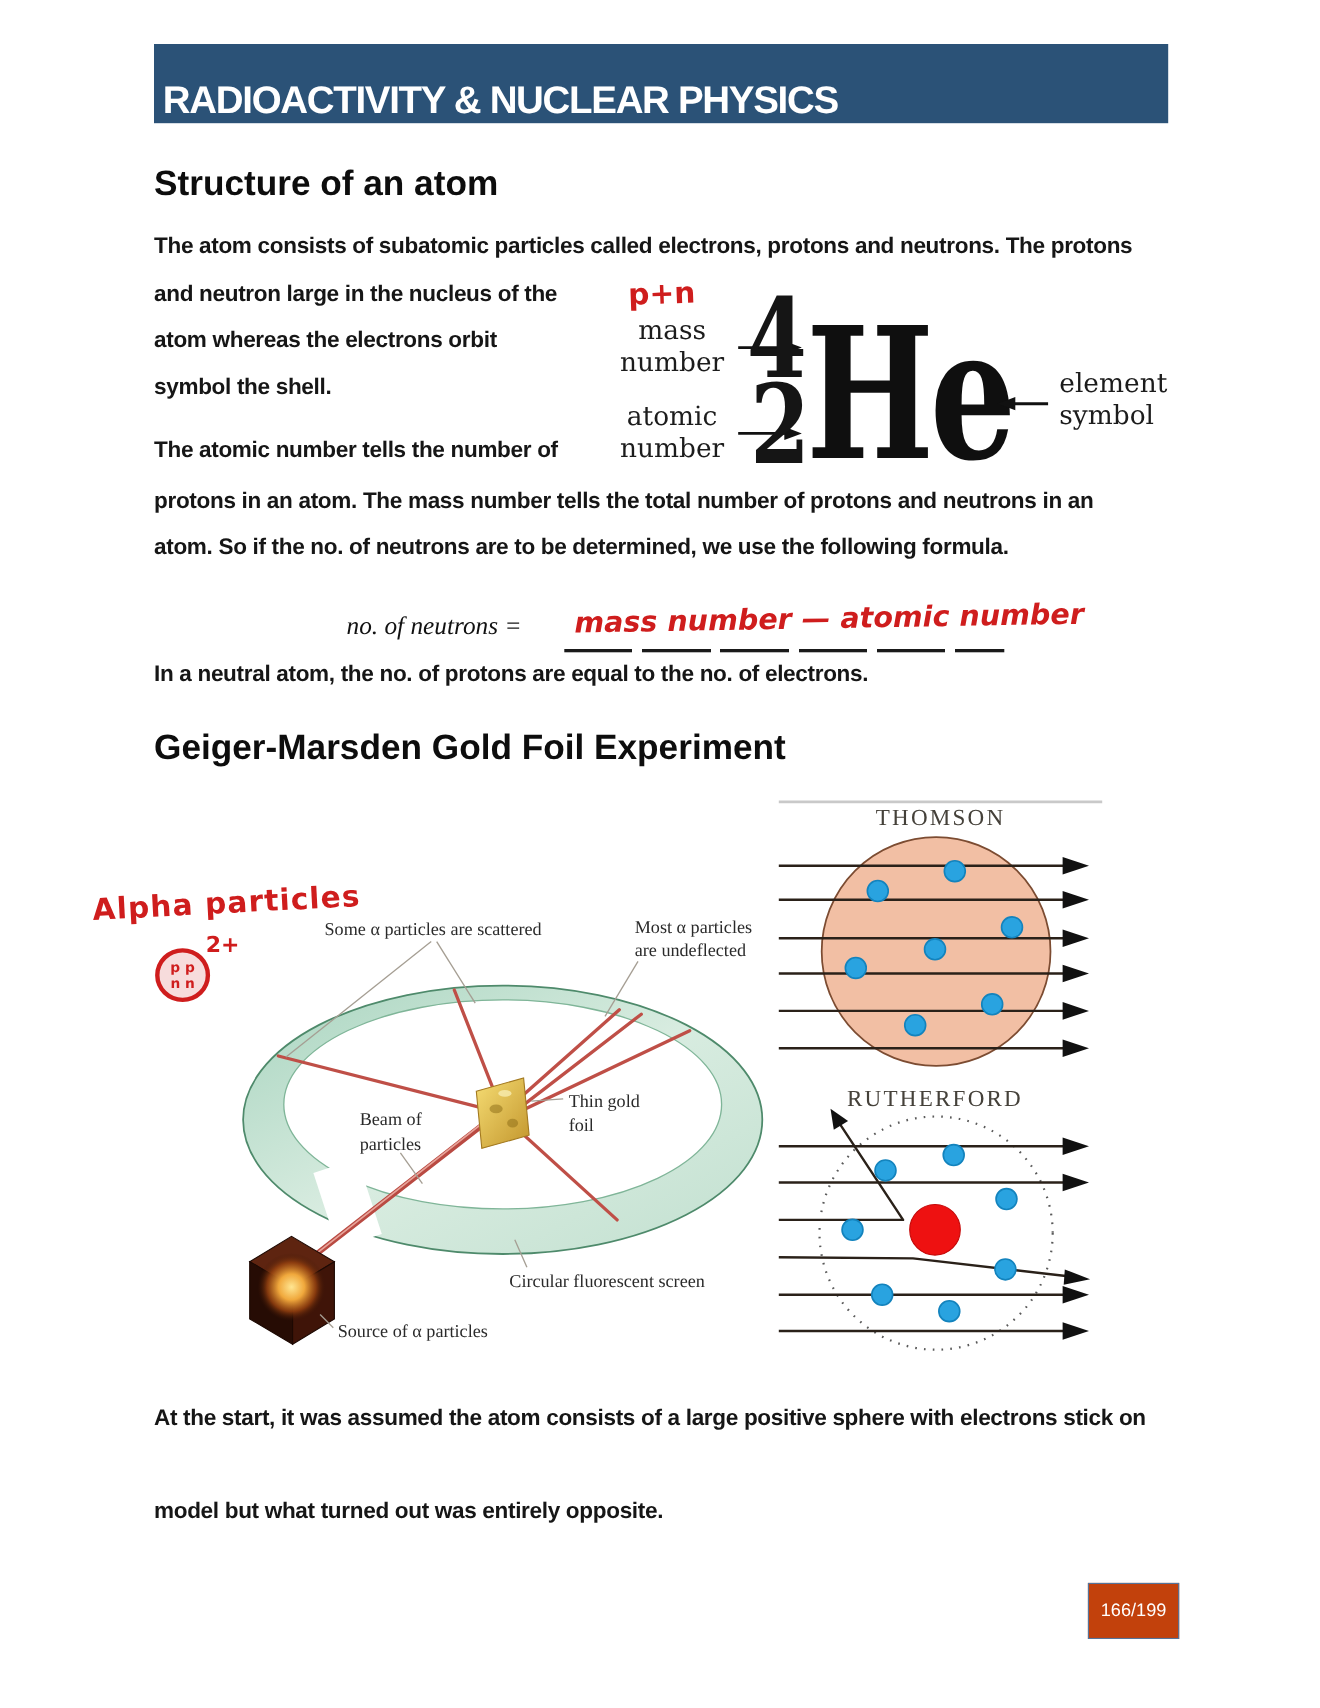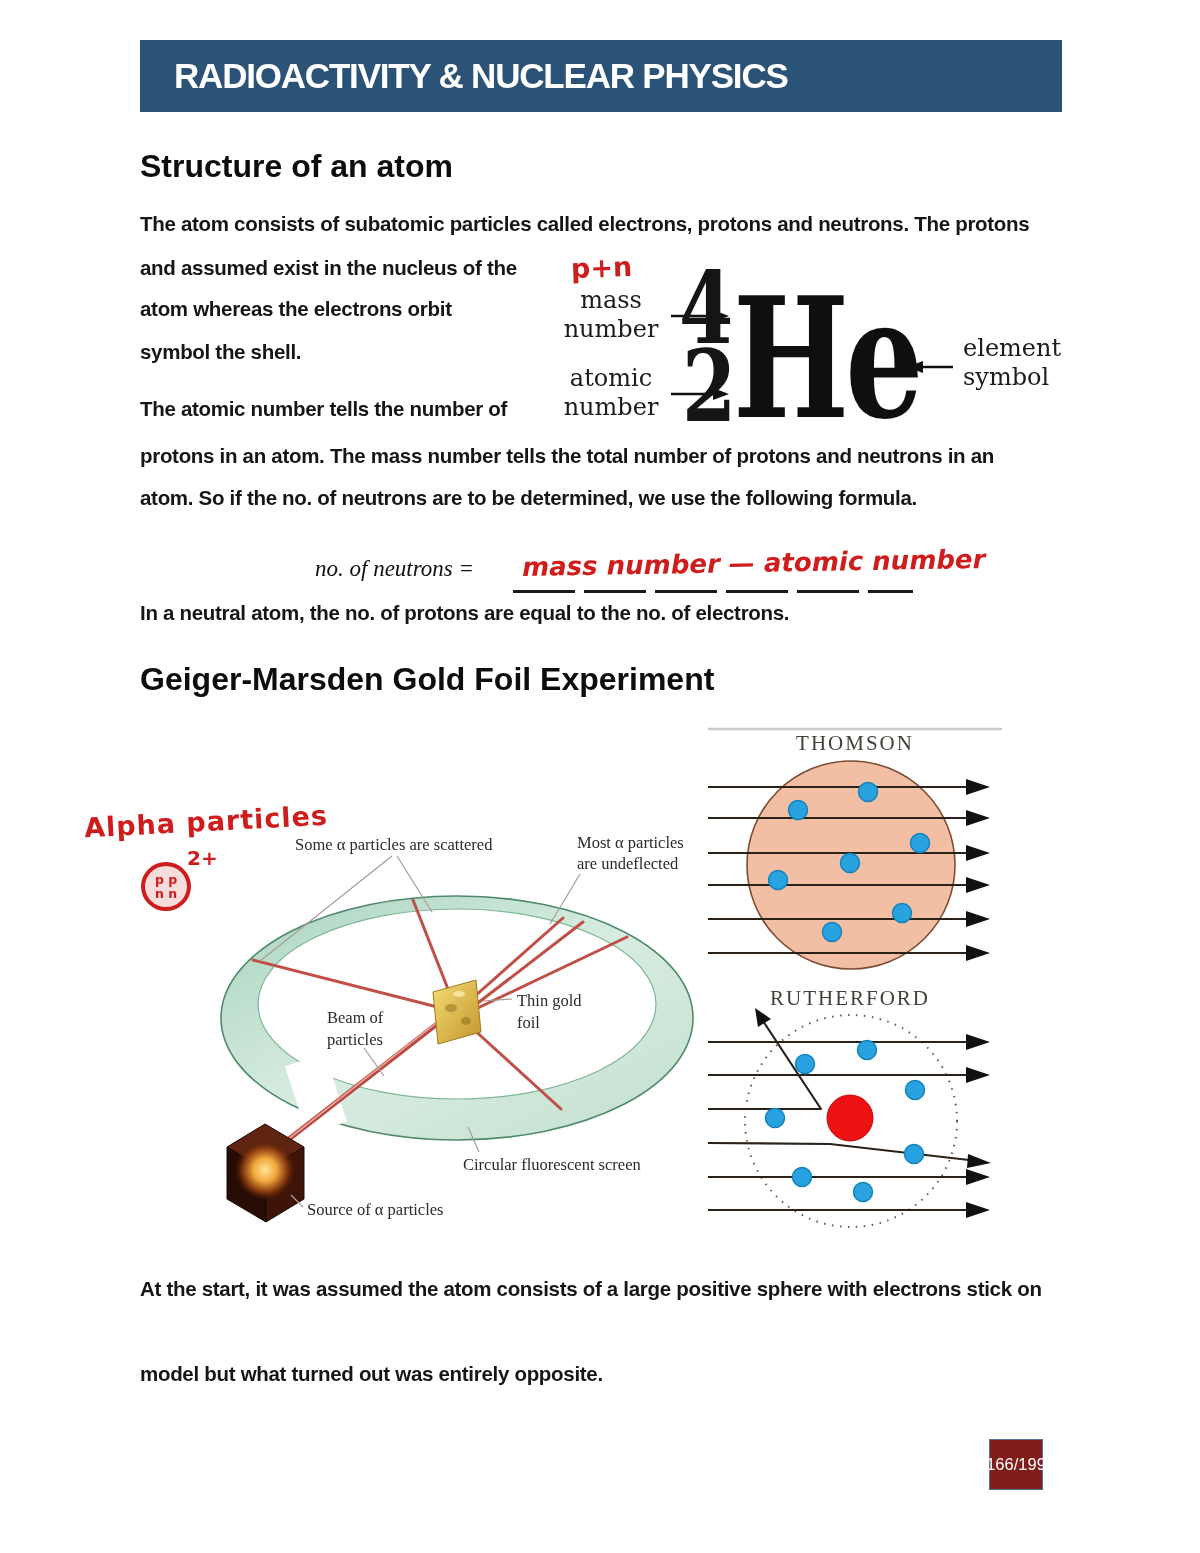--- a/index.html
+++ b/index.html
@@ -3,21 +3,21 @@
 <meta charset="utf-8">
 <style>
   * { margin:0; padding:0; box-sizing:border-box; }
   html,body { background:#ffffff; }
   .page { position:relative; width:1200px; height:1553px; background:#fff; overflow:hidden;
           font-family:"Liberation Sans",sans-serif; color:#141414; }
   .abs { position:absolute; }
 
   
   .banner { left:140px; top:40px; width:922px; height:72px; background:#2b5277;
-            display:flex; align-items:center; padding-left:34px; }
+            display:flex; align-items:flex-end; padding-left:8px; }
   .banner .title { color:#ffffff; font-size:35px; font-weight:bold; letter-spacing:-1.2px; white-space:nowrap; }
 
   
   .h2 { font-size:32px; font-weight:bold; color:#0d0d0d; white-space:nowrap; }
   .body-line { font-size:20.5px; font-weight:600; letter-spacing:-0.3px; line-height:26px;
                white-space:nowrap; color:#161616; }
 
   
   .formula-lhs { font-family:"Liberation Serif",serif; font-style:italic; font-size:23px; color:#111; white-space:nowrap; }
   .formula-underline { height:2.5px; background:repeating-linear-gradient(90deg,#1a1a1a 0 62px, transparent 62px 71px); }
@@ -40,36 +40,36 @@
   .fig-label { font-family:"Liberation Serif",serif; font-size:16.5px; fill:#2a2a2a; }
   .model-title { font-family:"Liberation Serif",serif; font-size:21px; fill:#45413a; letter-spacing:2px; }
 
   
   .alpha-circle { left:141px; top:862px; width:50px; height:49px; border:4px solid #cf1d1d; border-radius:50%;
                   background:#f7dcdc; display:flex; flex-direction:column; align-items:center; justify-content:center; }
   .alpha-circle div { font-family:"DejaVu Sans",sans-serif; font-weight:bold; color:#cf1d1d;
                       font-size:12.5px; line-height:1.05; }
 
   
-  .page-badge { left:989px; top:1439px; width:54px; height:51px; background:#7f1d1d; border:1px solid #54749c;
+  .page-badge { left:989px; top:1439px; width:83px; height:51px; background:#c2410c; border:1px solid #54749c;
                 display:flex; align-items:center; justify-content:center; color:#fff; font-size:16.5px; }
 </style>
 </head>
 <body>
 
 <div class="page">
 
   <header class="abs banner">
     <div class="title">RADIOACTIVITY &amp; NUCLEAR PHYSICS</div>
   </header>
 
   <div class="abs h2" style="left:140px; top:148px;">Structure of an atom</div>
 
   <div class="abs body-line" style="left:140px; top:211px;">The atom consists of subatomic particles called electrons, protons and neutrons. The protons</div>
-  <div class="abs body-line" style="left:140px; top:255px;">and assumed exist in the nucleus of the</div>
+  <div class="abs body-line" style="left:140px; top:255px;">and neutron large in the nucleus of the</div>
   <div class="abs body-line" style="left:140px; top:296px;">atom whereas the electrons orbit</div>
   <div class="abs body-line" style="left:140px; top:339px;">symbol the shell.</div>
   <div class="abs body-line" style="left:140px; top:396px;">The atomic number tells the number of</div>
   <div class="abs body-line" style="left:140px; top:485px;">atom. So if the no. of neutrons are to be determined, we use the following formula.</div>
   <div class="abs body-line" style="left:140px; top:443px;">protons in an atom. The mass number tells the total number of protons and neutrons in an</div>
 
   <div class="abs he-fig">
     <div class="abs hand" style="left:16px; top:2px; font-size:27px; transform:rotate(-2deg);">p+n</div>
 
     <div class="abs slab he-side-label" style="left:0; top:36px;">

